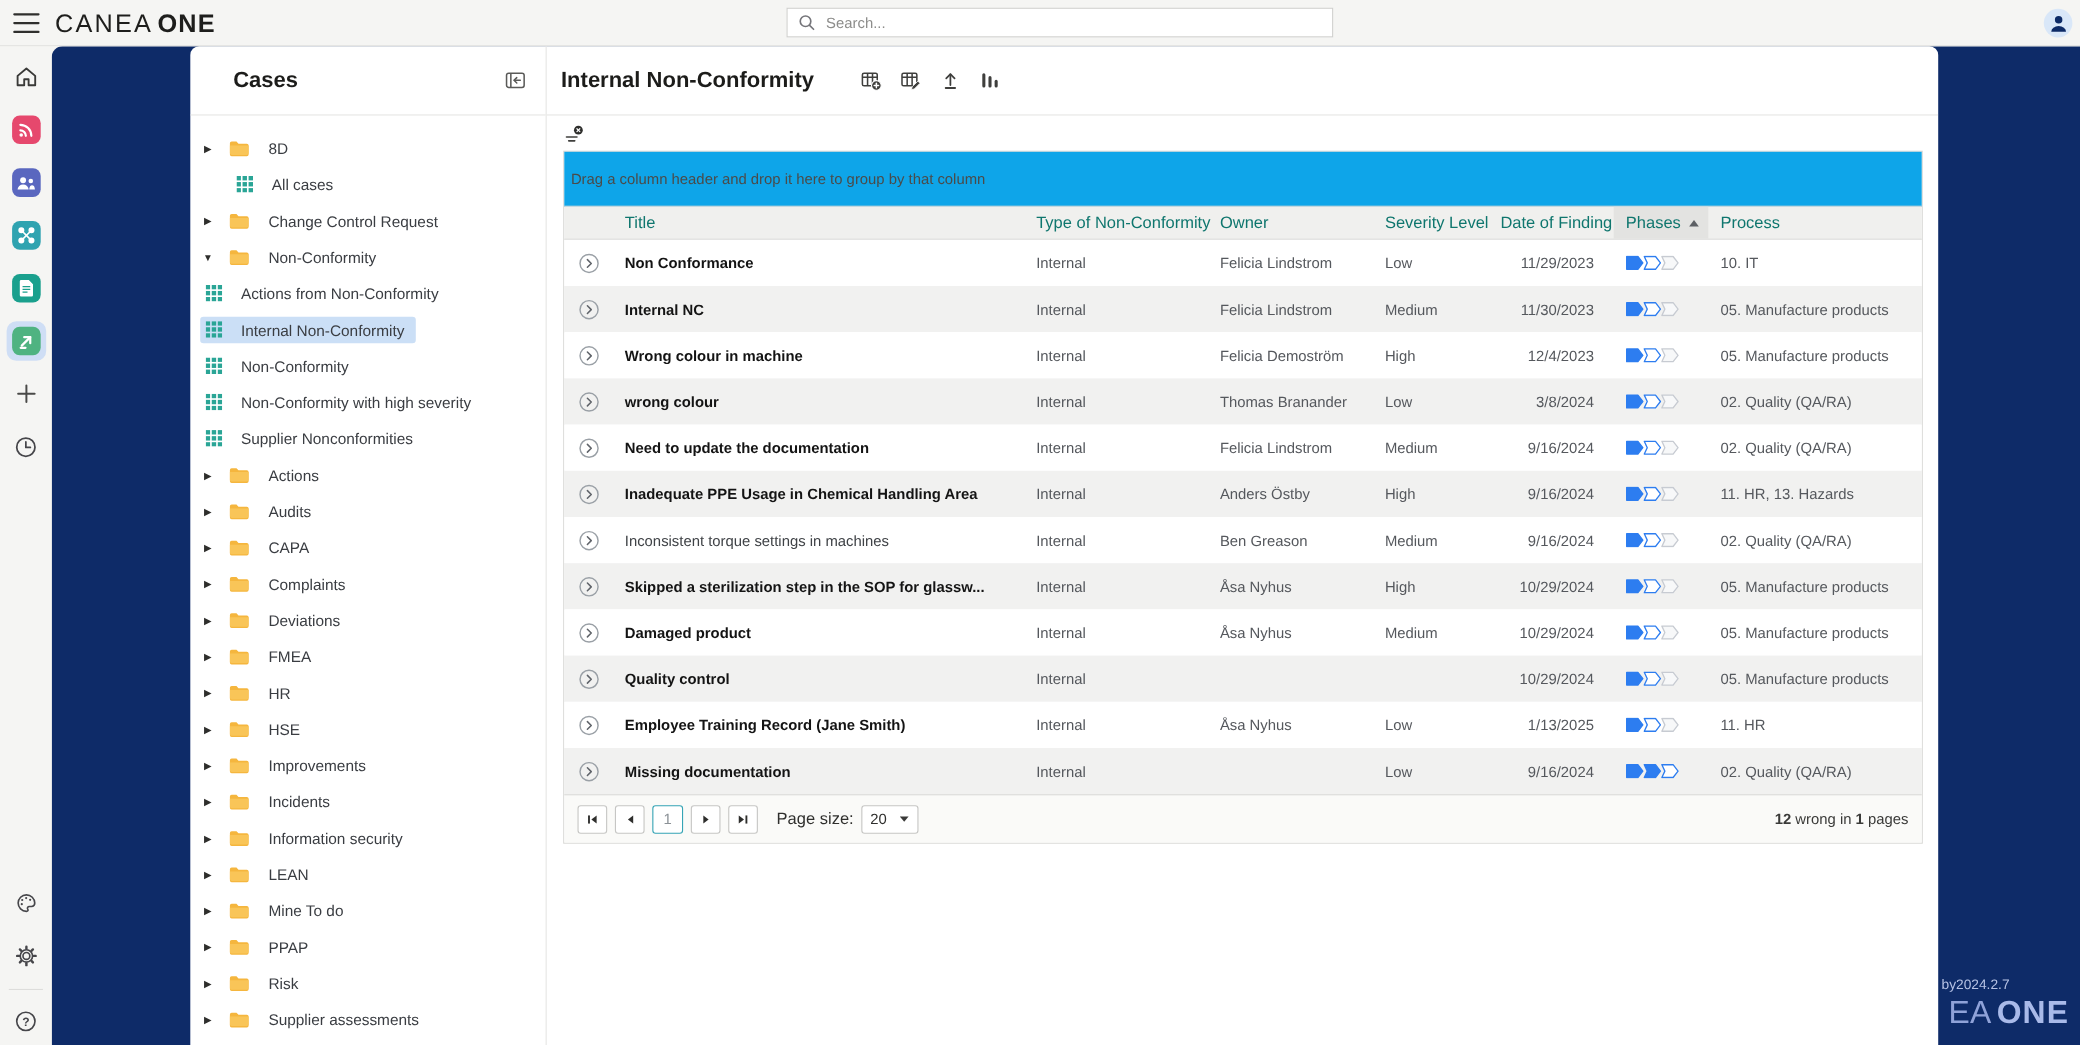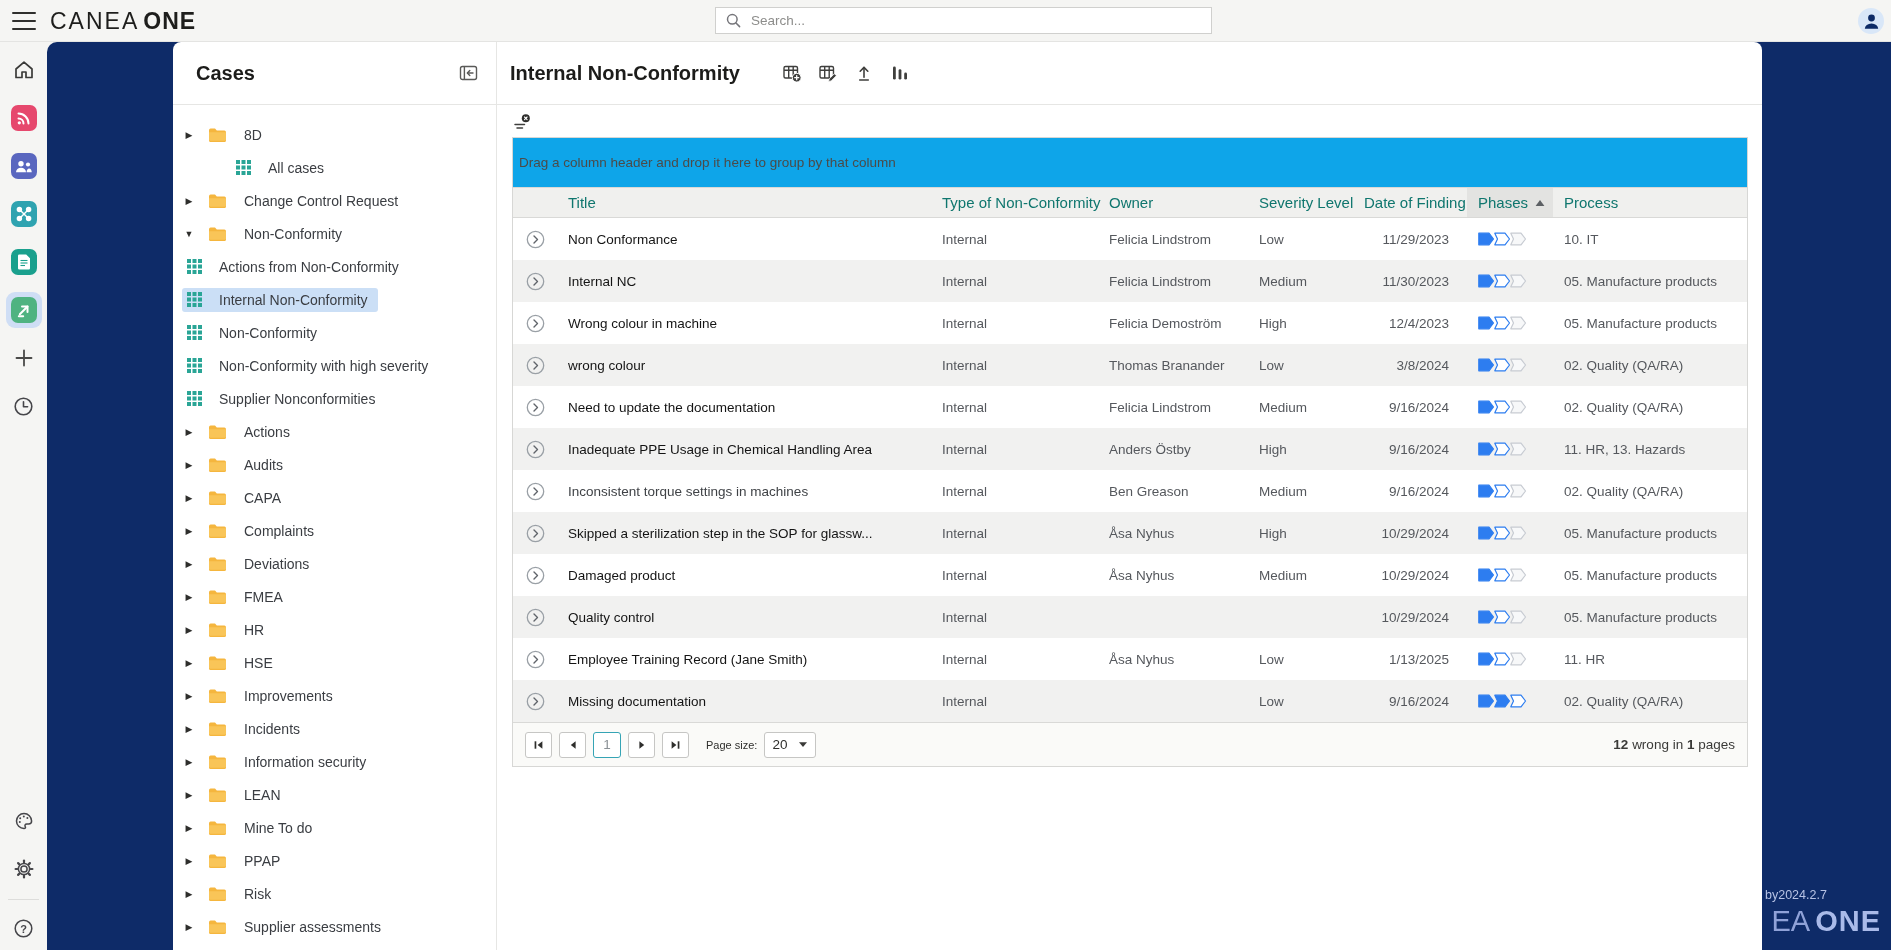--- a/index.html
+++ b/index.html
@@ -28,26 +28,26 @@
   .pill.on{background:#cfdef5}
   .rail .grp-bottom{margin-top:auto;display:flex;flex-direction:column;align-items:center;width:47px}
   .rail-div{width:31px;height:1px;background:#dddddb;margin:6px 0}
   .slot.small{height:44px}
   
   .stage{position:absolute;left:47px;top:42px;right:0;bottom:0;background:#0e2b68;border-top-left-radius:10px;z-index:1}
   .card{position:absolute;left:173px;top:42px;width:1589px;height:908px;background:#fff;border-radius:8px 8px 0 0;z-index:3;display:flex;overflow:hidden}
   
   .cases{width:324px;flex:none;border-right:1px solid #e6e6e4;box-sizing:border-box;display:flex;flex-direction:column}
   .cases-head{height:63px;flex:none;border-bottom:1px solid #e6e6e4;display:flex;align-items:center;padding:0 16px 0 23px;box-sizing:border-box}
-  .cases-head h1{margin:0;font-size:20px;font-weight:700;color:#1c1c1a;flex:1}
+  .cases-head h1{margin:16px;font-size:20px;font-weight:700;color:#1c1c1a;flex:1}
   .collapse{background:none;border:none;padding:2px;cursor:pointer;display:flex}
   .tree{padding-top:13px;overflow:hidden}
   .titem{height:33px;display:flex;align-items:center;padding-left:9px;font-size:14px;color:#3a3d42;cursor:pointer;white-space:nowrap}
   .titem .arrow{width:14px;margin-right:7px;font-size:9px;color:#2e2e2c;text-align:center;flex:none}
-  .titem.view.ind0{padding-left:58px}
+  .titem.view.ind0{padding-left:37px}
   .titem.view.ind1{}
   .ibody{display:flex;align-items:center;gap:17px;padding:4px 10px 4px 5px;border-radius:3px}
   .titem.sel .ibody{background:#cbdff6}
   .t-ico{display:flex;flex:none}
   
   .mainc{flex:1;display:flex;flex-direction:column;min-width:0}
   .m-head{height:63px;flex:none;border-bottom:1px solid #e6e6e4;display:flex;align-items:center;padding-left:13px;box-sizing:border-box}
   .m-head h2{margin:0;font-size:20px;font-weight:700;color:#1c1c1a}
   .tools{display:flex;align-items:center;gap:16px;margin-left:42px}
   .tbtn{background:none;border:none;padding:0;cursor:pointer;display:flex}
@@ -65,32 +65,32 @@
   .c2{width:167px;flex:none}
   .c3{width:150px;flex:none}
   .c4{width:105px;flex:none}
   .c5{width:114px;flex:none}
   .c6{width:86px;flex:none}
   .c7{flex:1;min-width:0}
   .grow{height:42px;display:flex;align-items:center;background:#fff}
   .grow:nth-child(even){background:#f1f1f0}
   .cell{padding-left:11px;box-sizing:border-box;font-size:13.5px;overflow:hidden;text-overflow:ellipsis;white-space:nowrap}
   .cell.c0{display:flex;justify-content:center;padding-left:0}
-  .cell.title{font-weight:400;color:#141414}
+  .cell.title{font-weight:700;color:#141414}
   .cell.title.nb{font-weight:400;color:#3f4246}
   .cell.dim{color:#55585d}
   .cell.date{text-align:right;padding-right:18px}
   .cell.phases{display:flex;align-items:center}
   .rexp{display:flex;cursor:pointer}
   
   .pager{height:44px;border-top:1px solid #d9d9d7;background:#fafaf8;display:flex;align-items:center;justify-content:space-between;padding:0 12px;box-sizing:border-box}
   .pleft{display:flex;align-items:center;gap:7px}
   .pbtn{width:27px;height:26px;background:#fff;border:1px solid #c6c6c4;border-radius:3px;display:flex;align-items:center;justify-content:center;cursor:pointer;box-sizing:border-box}
   .pagebox{width:28px;height:26px;border:1px solid #35a4b5;border-radius:3px;color:#8b9196;display:flex;align-items:center;justify-content:center;font-size:13.5px;background:#fff;box-sizing:border-box}
-  .psize-label{margin-left:10px;font-size:11px;color:#2f2f2d}
+  .psize-label{margin-left:10px;font-size:15px;color:#2f2f2d}
   .psize{width:52px;height:26px;border:1px solid #c6c6c4;border-radius:3px;display:flex;align-items:center;justify-content:space-between;padding:0 7px;background:#fff;font-size:13.5px;color:#2f2f2d;cursor:pointer;box-sizing:border-box}
   .psummary{font-size:13.5px;color:#3a3a38}
   .psummary b{font-weight:700}
   
   .footer{position:absolute;left:1762px;width:129px;top:888px;z-index:2;color:#b6c2e4;font-size:12.5px;box-sizing:border-box;padding:0 10px 0 3px}
   .f-row1{display:flex;align-items:baseline}
   .f-row2{text-align:right;margin-top:5px;font-size:29px;line-height:1;color:#8fa2d8;white-space:nowrap}
   .w-bold{font-weight:800;color:#a9bae9;margin-left:5px;letter-spacing:1px}
 </style>
 </head>

